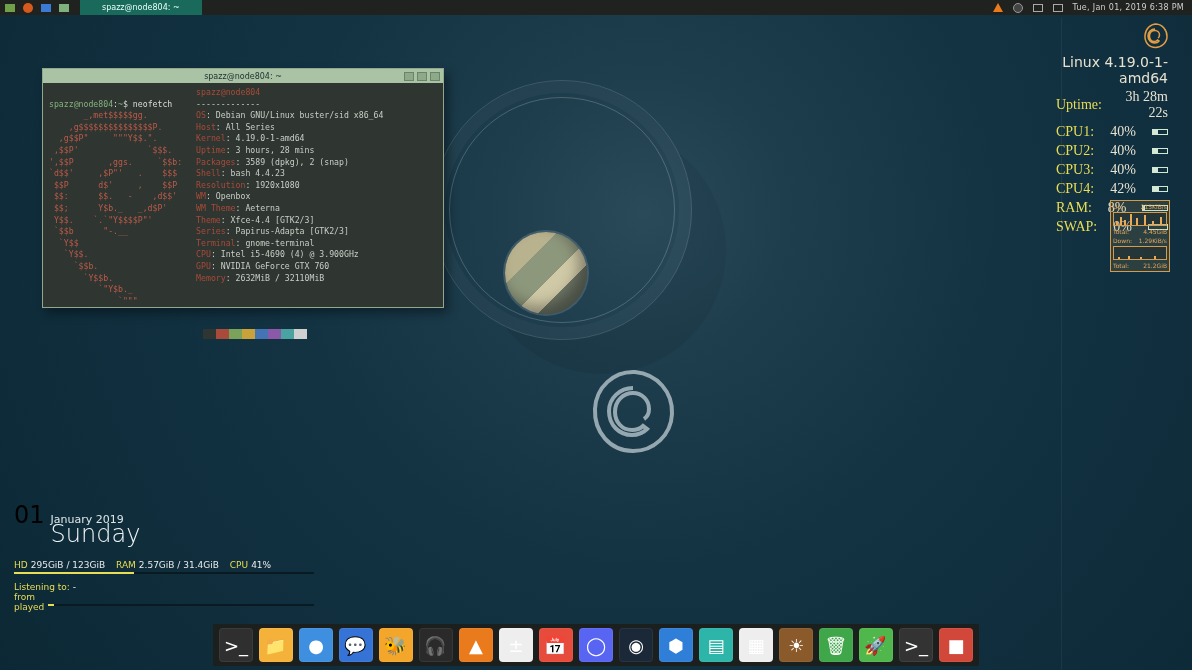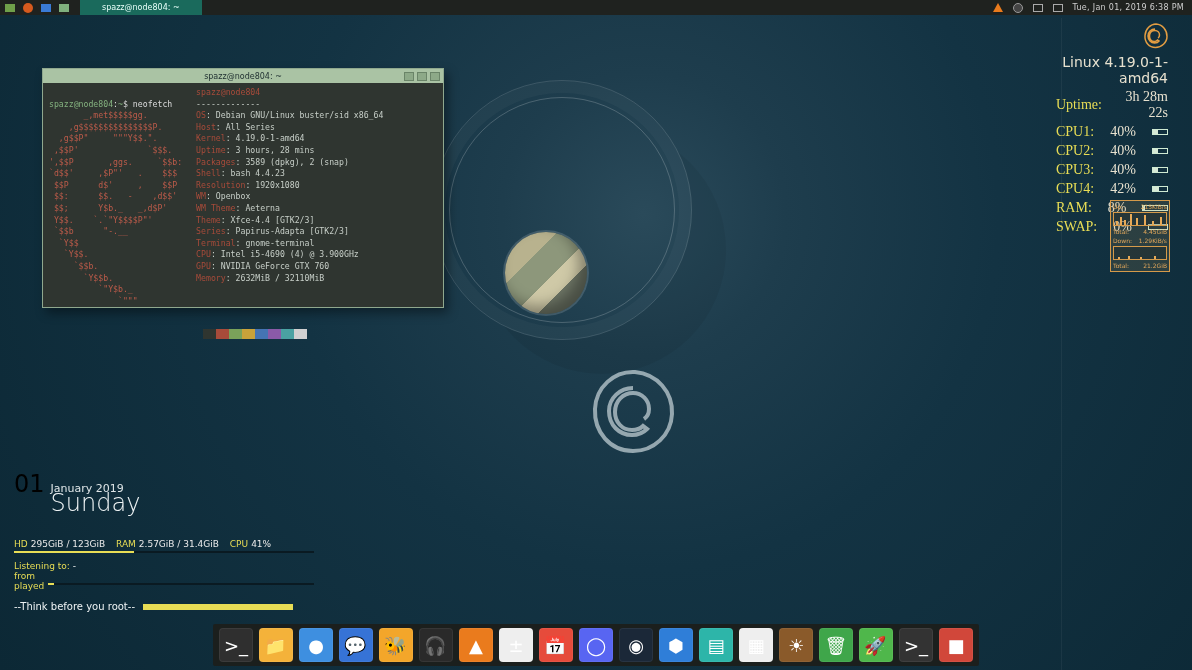--- a/index.html
+++ b/index.html
@@ -79,21 +79,21 @@
 .swatches { display: flex; margin-left: 160px; margin-top: 6px; }
 .swatches span { width: 13px; height: 10px; display: block; }
 
 
 .clockbox { position: absolute; left: 14px; bottom: 58px; width: 300px; color: #eef3f4; }
 .clock-row { display: flex; align-items: baseline; gap: 6px; }
 .clock-time { font-size: 44px; font-weight: 300; letter-spacing: -1px; }
 .clock-day  { font-size: 24px; color: #000000; font-weight: 400; }
 .clock-date { font-size: 11px; color: #dfe6e8; }
 .clock-wd   { font-size: 24px; font-weight: 300; margin-top: -6px; }
-.statline { font-size: 9px; margin-top: 22px; }
+.statline { font-size: 9px; margin-top: 12px; }
 .statline span.l { color: #e8dd55; margin-right: 3px; }
 .statline span.v { color: #eaeaea; margin-right: 8px; }
 .thinbar { height: 2px; background: #0a1a22; position: relative; margin-top: 2px; }
 .thinbar > i { position: absolute; left: 0; top: 0; bottom: 0; background: #e8dd55; }
 .listening { font-size: 9px; margin-top: 8px; }
 .listening .lab { color: #e8dd55; }
 .quote { font-size: 10px; margin-top: 10px; display: flex; align-items: center; gap: 8px; }
 .quote .bar { width: 150px; height: 6px; background: #e8dd55; }
 
 
@@ -260,24 +260,20 @@
   <div class="listening">
     <div><span class="lab">Listening to:</span> <span>-</span></div>
     <div><span class="lab">from</span></div>
     <div style="display:flex;gap:4px;align-items:flex-start">
       <span class="lab">played</span>
       <div class="thinbar" style="flex:1">
           <i style="width:2%"></i>
         </div>
     </div>
   </div>
-  <div class="quote">
-    <span>--Think before you root--</span>
-      <div class="bar"></div>
-  </div>
 </div>
 
 <div class="sysbox">
   <div class="logo">
     <svg viewBox="0 0 50 60">
         <path fill="none" stroke="#e39d42" stroke-width="3" d="M27 4c13 1 22 12 22 25 0 12-11 22-23 22C13 51 4 40 5 27 6 14 16 4 27 4Zm-2 10c-8 0-14 6-14 14 0 8 6 14 13 14 3 0 7-1 9-4l-3-2c-2 2-4 3-6 3-6 0-10-5-10-11 0-7 5-11 11-11 5 0 9 4 9 9 0 3-1 5-3 6"></path>
       </svg>
   </div>
   <div class="kern">Linux 4.19.0-1-amd64</div>
   <div class="row">

